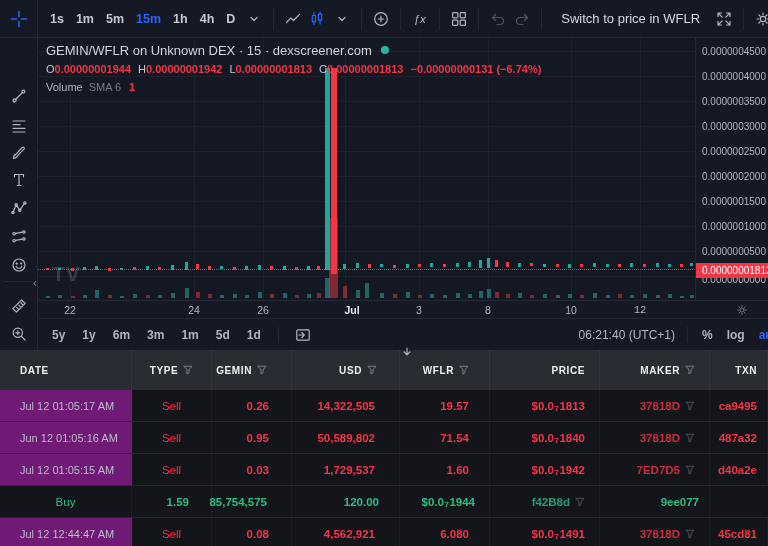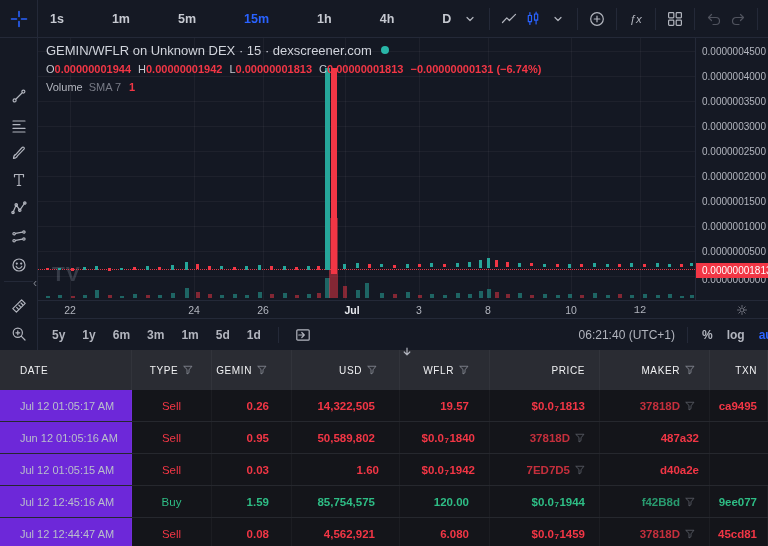--- a/index.html
+++ b/index.html
@@ -58,25 +58,25 @@
   .range-btn{background:none;border:none;color:#b2b5be;font-size:12px;font-weight:600;padding:0;margin-right:17px;cursor:pointer;}
   .ct-div{width:1px;height:16px;background:#242938;margin:0 12px 0 0;flex:none;}
   .ct-right{margin-left:auto;display:flex;align-items:center;margin-right:-16px;}
   .clock{font-size:12px;color:#b2b5be;white-space:nowrap;}
   .scale-btn{background:none;border:none;color:#b2b5be;font-size:12px;font-weight:600;margin-left:14px;cursor:pointer;padding:0;}
   .scale-btn.blue{color:#2962ff;}
   .resize-handle{position:absolute;left:402px;top:343px;color:#8a8e98;z-index:7;}
   
   .table{position:absolute;left:0;top:350px;width:768px;height:196px;background:#14151a;}
   .thead{display:grid;grid-template-columns:132px 80px 80px 108px 90px 110px 110px 58px;height:40px;background:#2a2c33;align-items:center;}
-  .th{font-size:10px;font-weight:400;letter-spacing:.6px;color:#f0f1f3;display:flex;align-items:center;height:100%;border-right:1px solid rgba(255,255,255,0.04);}
+  .th{font-size:10px;font-weight:700;letter-spacing:.6px;color:#f0f1f3;display:flex;align-items:center;height:100%;border-right:1px solid rgba(255,255,255,0.04);}
   .th .funnel{color:#8a8e98;margin-left:5px;}
   .trow{display:grid;grid-template-columns:132px 80px 80px 108px 90px 110px 110px 58px;height:32px;align-items:center;background:#14151a;border-bottom:1px solid #26282e;}
   .td{font-size:11.5px;height:100%;display:flex;align-items:center;border-right:1px solid rgba(255,255,255,0.035);}
-  .td.date{background:#6d28d9;color:#b9bfca;padding-left:20px;font-size:11px;white-space:nowrap;}
+  .td.date{background:#701a75;color:#b9bfca;padding-left:20px;font-size:11px;white-space:nowrap;}
   .num{font-weight:600;}
   .sell{color:#f23645;}
   .buy{color:#2ebd85;}
   .maker-txt{opacity:.8;}
   .td .funnel{color:#5b5f68;margin-left:5px;}
   .sub{font-size:8px;position:relative;top:3px;margin:0 .5px;}
   .al{justify-content:flex-start}.ac{justify-content:center}.ar{justify-content:flex-end}
 </style>
 </head>
 <body>
@@ -84,21 +84,21 @@
 <div class="app">
 
   <div class="topbar">
     <div class="corner">
         <span class="icon" style="color:#2962ff">
           <svg width="18" height="18" viewBox="0 0 18 18" fill="none" stroke="currentColor" stroke-width="1.2" stroke-linecap="round" stroke-linejoin="round">
             <path stroke-width="1.6" d="M9 1.5v5M9 11.5v5M1.5 9h5M11.5 9h5"></path>
           </svg>
         </span>
       </div>
-    <div id="tf-group" style="display:flex;align-items:center;margin-left:6px;gap:36px;">
+    <div id="tf-group" style="display:flex;align-items:center;margin-left:6px;">
         <button class="tf-btn">1s</button>
         <button class="tf-btn">1m</button>
         <button class="tf-btn">5m</button>
         <button class="tf-btn active">15m</button>
         <button class="tf-btn">1h</button>
         <button class="tf-btn">4h</button>
         <button class="tf-btn">D</button>
       </div>
     <button class="tb-btn chev">
         <span class="icon">
@@ -301,21 +301,21 @@
           <span class="k">H</span>
           <span class="v num">0.00000001942</span>
           <span class="k">L</span>
           <span class="v num">0.00000001813</span>
           <span class="k">C</span>
           <span class="v num">0.00000001813</span>
           <span class="chg num">−0.00000000131 (−6.74%)</span>
         </div>
       <div class="vol-row">
         <span class="lbl">Volume</span>
-        <span class="sma">SMA 7</span>
+        <span class="sma">SMA 6</span>
         <span class="val num">1</span>
       </div>
     </div>
   <div class="hgrid" style="top: 13px;"></div>
       <div class="hgrid" style="top: 38px;"></div>
       <div class="hgrid" style="top: 63px;"></div>
       <div class="hgrid" style="top: 88px;"></div>
       <div class="hgrid" style="top: 113px;"></div>
       <div class="hgrid" style="top: 138px;"></div>
       <div class="hgrid" style="top: 163px;"></div>
@@ -580,57 +580,58 @@
               </svg>
             </span>
           </div>
           <div class="td ar num sell" style="padding-right: 10px;">ca9495</div>
         </div>
         <div class="trow">
           <div class="td date al">Jun 12 01:05:16 AM</div>
           <div class="td ac sell">Sell</div>
           <div class="td ar num sell" style="padding-right: 22px;">0.95</div>
           <div class="td ar num sell" style="padding-right: 24px;">50,589,802</div>
+          <div class="td ar num sell" style="padding-right: 20px;">71.54</div>
           <div class="td ar num sell" style="padding-right: 14px;">
             <span>$0.0</span>
             <span class="sub">7</span>
             <span>1840</span>
           </div>
           <div class="td ar num sell" style="padding-right: 14px;">
             <span class="maker-txt">37818D</span>
             <span class="funnel icon">
               <svg width="10" height="10" viewBox="0 0 12 12" fill="none" stroke="currentColor" stroke-width="1.2" stroke-linecap="round" stroke-linejoin="round">
                 <path stroke-width="1" d="M1.3 1.5h9.4L7.2 5.8v3.4L4.8 10.8V5.8z"></path>
               </svg>
             </span>
           </div>
           <div class="td ar num sell" style="padding-right: 10px;">487a32</div>
         </div>
         <div class="trow">
           <div class="td date al">Jul 12 01:05:15 AM</div>
           <div class="td ac sell">Sell</div>
           <div class="td ar num sell" style="padding-right: 22px;">0.03</div>
+          <div class="td ar num sell" style="padding-right: 24px;">1,729,537</div>
           <div class="td ar num sell" style="padding-right: 20px;">1.60</div>
           <div class="td ar num sell" style="padding-right: 14px;">
             <span>$0.0</span>
             <span class="sub">7</span>
             <span>1942</span>
           </div>
           <div class="td ar num sell" style="padding-right: 14px;">
             <span class="maker-txt">7ED7D5</span>
             <span class="funnel icon">
               <svg width="10" height="10" viewBox="0 0 12 12" fill="none" stroke="currentColor" stroke-width="1.2" stroke-linecap="round" stroke-linejoin="round">
                 <path stroke-width="1" d="M1.3 1.5h9.4L7.2 5.8v3.4L4.8 10.8V5.8z"></path>
               </svg>
             </span>
           </div>
           <div class="td ar num sell" style="padding-right: 10px;">d40a2e</div>
         </div>
         <div class="trow">
-          <div class="td date al">Jul 12 12:45:16 AM</div>
           <div class="td ac buy">Buy</div>
           <div class="td ar num buy" style="padding-right: 22px;">1.59</div>
           <div class="td ar num buy" style="padding-right: 24px;">85,754,575</div>
           <div class="td ar num buy" style="padding-right: 20px;">120.00</div>
           <div class="td ar num buy" style="padding-right: 14px;">
             <span>$0.0</span>
             <span class="sub">7</span>
             <span>1944</span>
           </div>
           <div class="td ar num buy" style="padding-right: 14px;">
@@ -645,21 +646,21 @@
         </div>
         <div class="trow">
           <div class="td date al">Jul 12 12:44:47 AM</div>
           <div class="td ac sell">Sell</div>
           <div class="td ar num sell" style="padding-right: 22px;">0.08</div>
           <div class="td ar num sell" style="padding-right: 24px;">4,562,921</div>
           <div class="td ar num sell" style="padding-right: 20px;">6.080</div>
           <div class="td ar num sell" style="padding-right: 14px;">
             <span>$0.0</span>
             <span class="sub">7</span>
-            <span>1459</span>
+            <span>1491</span>
           </div>
           <div class="td ar num sell" style="padding-right: 14px;">
             <span class="maker-txt">37818D</span>
             <span class="funnel icon">
               <svg width="10" height="10" viewBox="0 0 12 12" fill="none" stroke="currentColor" stroke-width="1.2" stroke-linecap="round" stroke-linejoin="round">
                 <path stroke-width="1" d="M1.3 1.5h9.4L7.2 5.8v3.4L4.8 10.8V5.8z"></path>
               </svg>
             </span>
           </div>
           <div class="td ar num sell" style="padding-right: 10px;">45cd81</div>

